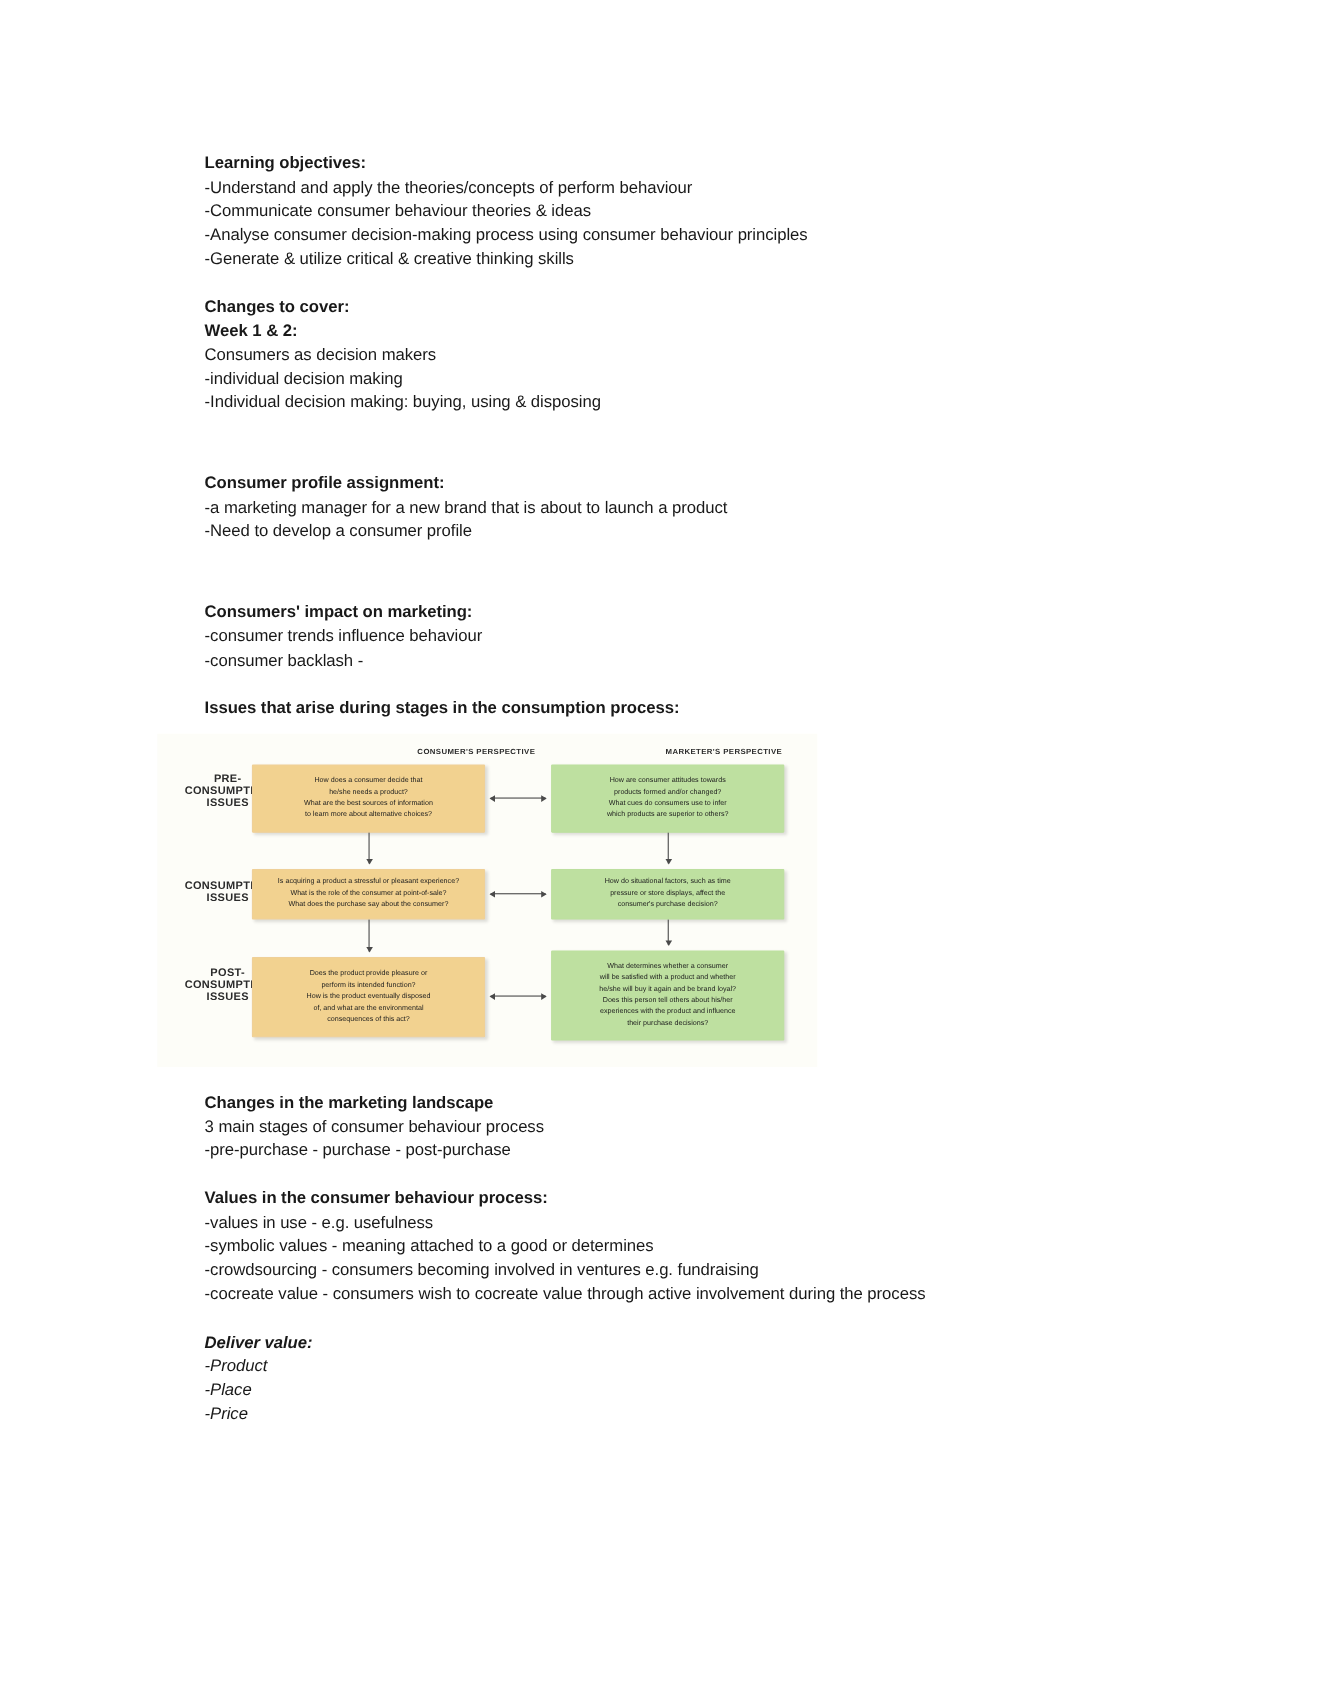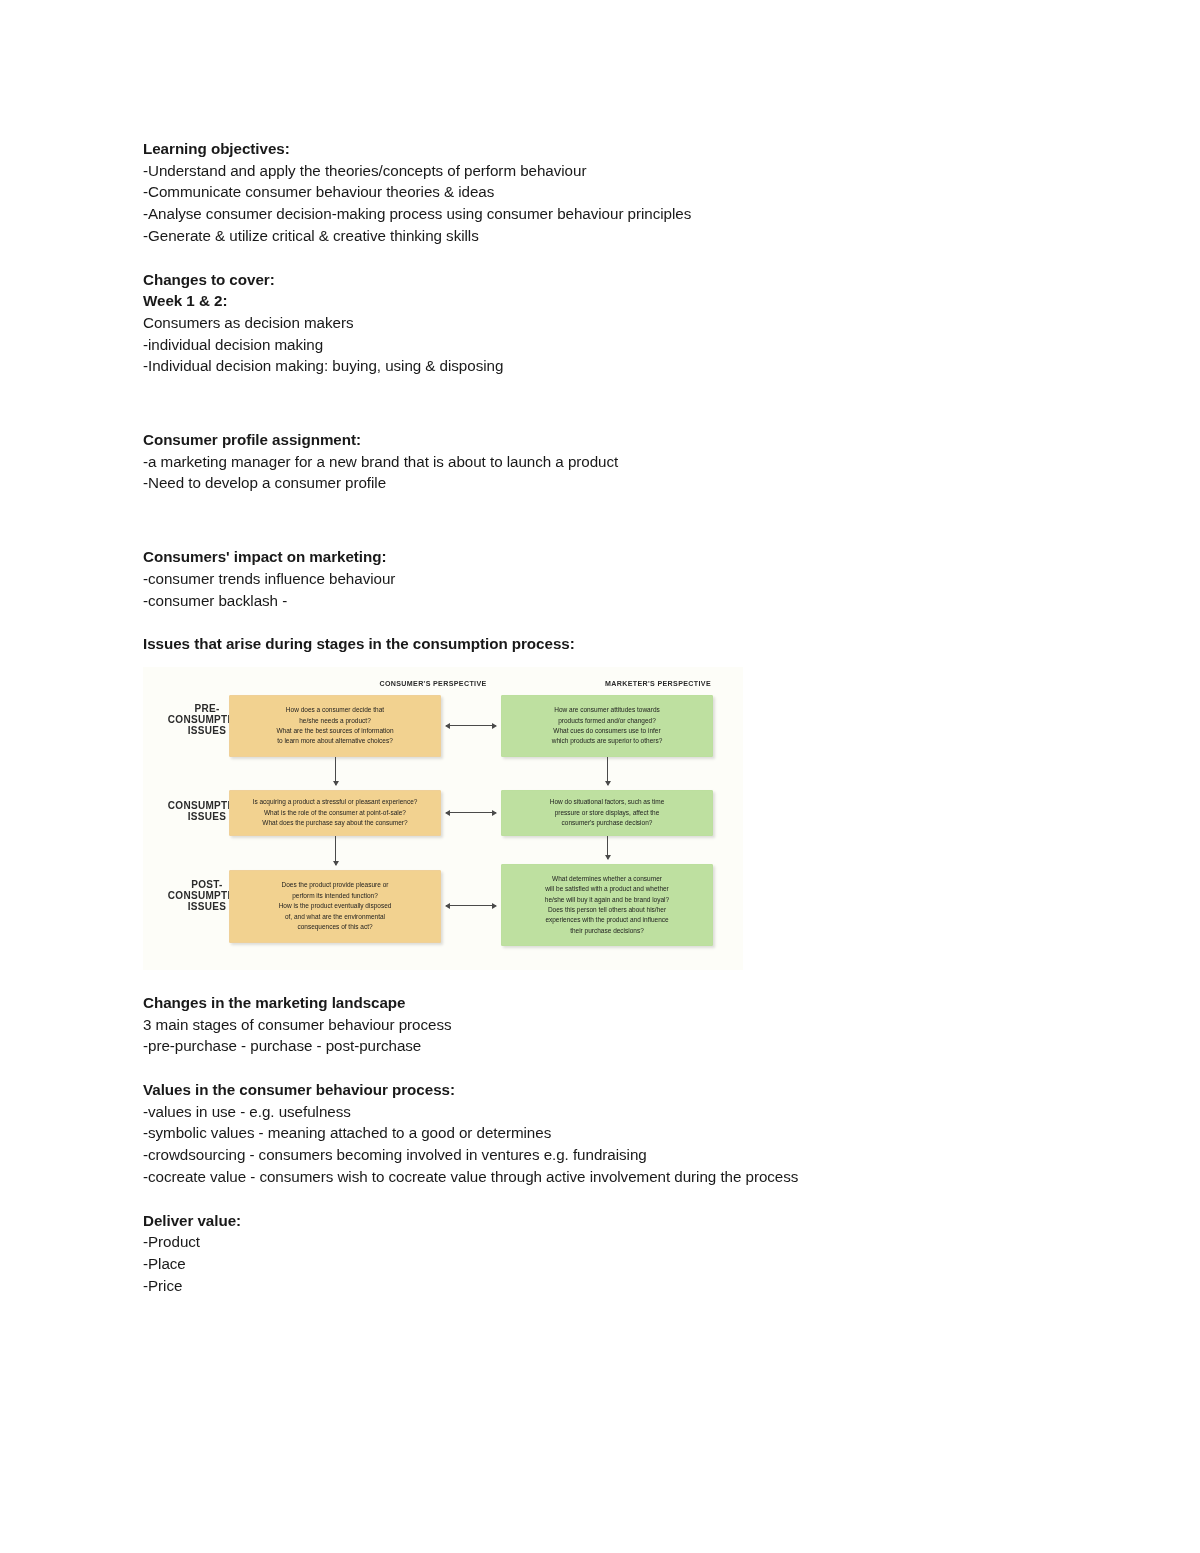--- a/index.html
+++ b/index.html
@@ -30,20 +30,21 @@
   }
 
   
   .block { margin: 0 0 0 0; }
   .line {
     font-size: 15.2px;
     line-height: 21.7px;
     letter-spacing: -0.05px;
     white-space: pre;
     color: #191919;
+    margin-left: 43px;
   }
   .line.bold { font-weight: bold; }
   .gap-md { height: 22px; }
   .gap-xl { height: 52px; }
 
   
   .figure-wrap {
     position: relative;
     width: 600px;
     height: 303px;
@@ -263,21 +264,21 @@
     <div class="block">
       <div class="line bold">Values in the consumer behaviour process:</div>
       <div class="line">-values in use - e.g. usefulness</div>
       <div class="line">-symbolic values - meaning attached to a good or determines</div>
       <div class="line">-crowdsourcing - consumers becoming involved in ventures e.g. fundraising</div>
       <div class="line">-cocreate value - consumers wish to cocreate value through active involvement during the process</div>
     </div>
 
     <div class="gap-md"></div>
 
-    <div class="block clip-bottom" style="height:105px;">
+    <div class="block clip-bottom" style="height:105px;font-style:italic;">
       <div class="line bold">Deliver value:</div>
       <div class="line">-Product</div>
       <div class="line">-Place</div>
       <div class="line">-Price</div>
     </div>
 
   </div>
 </div>
 
 </body></html>

